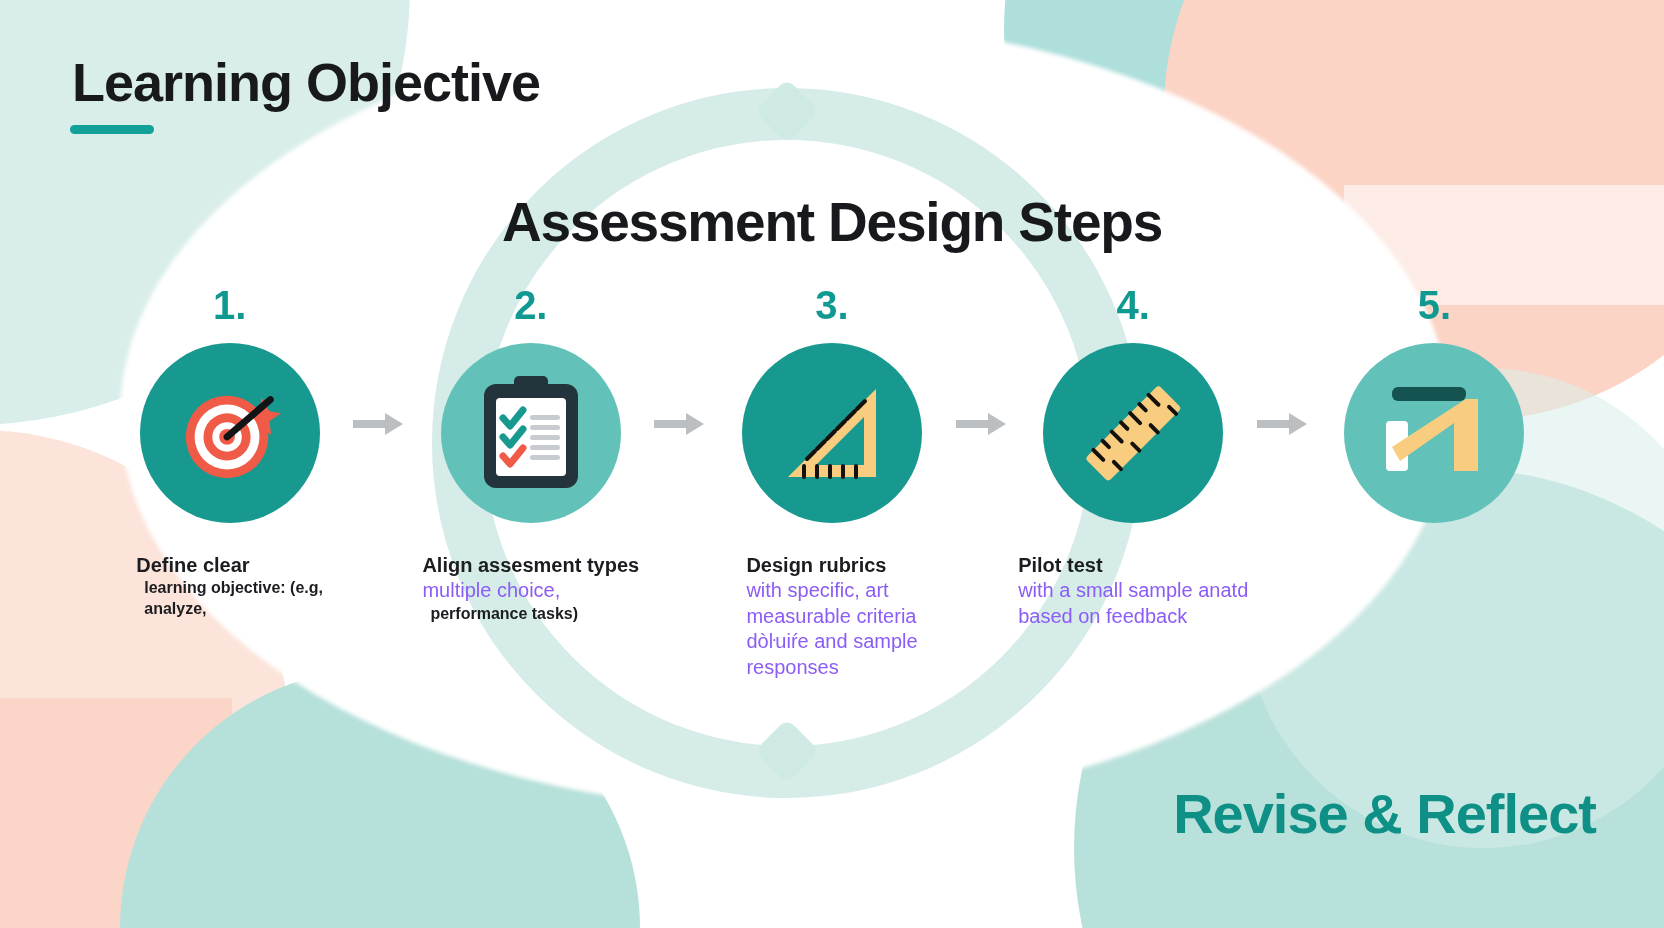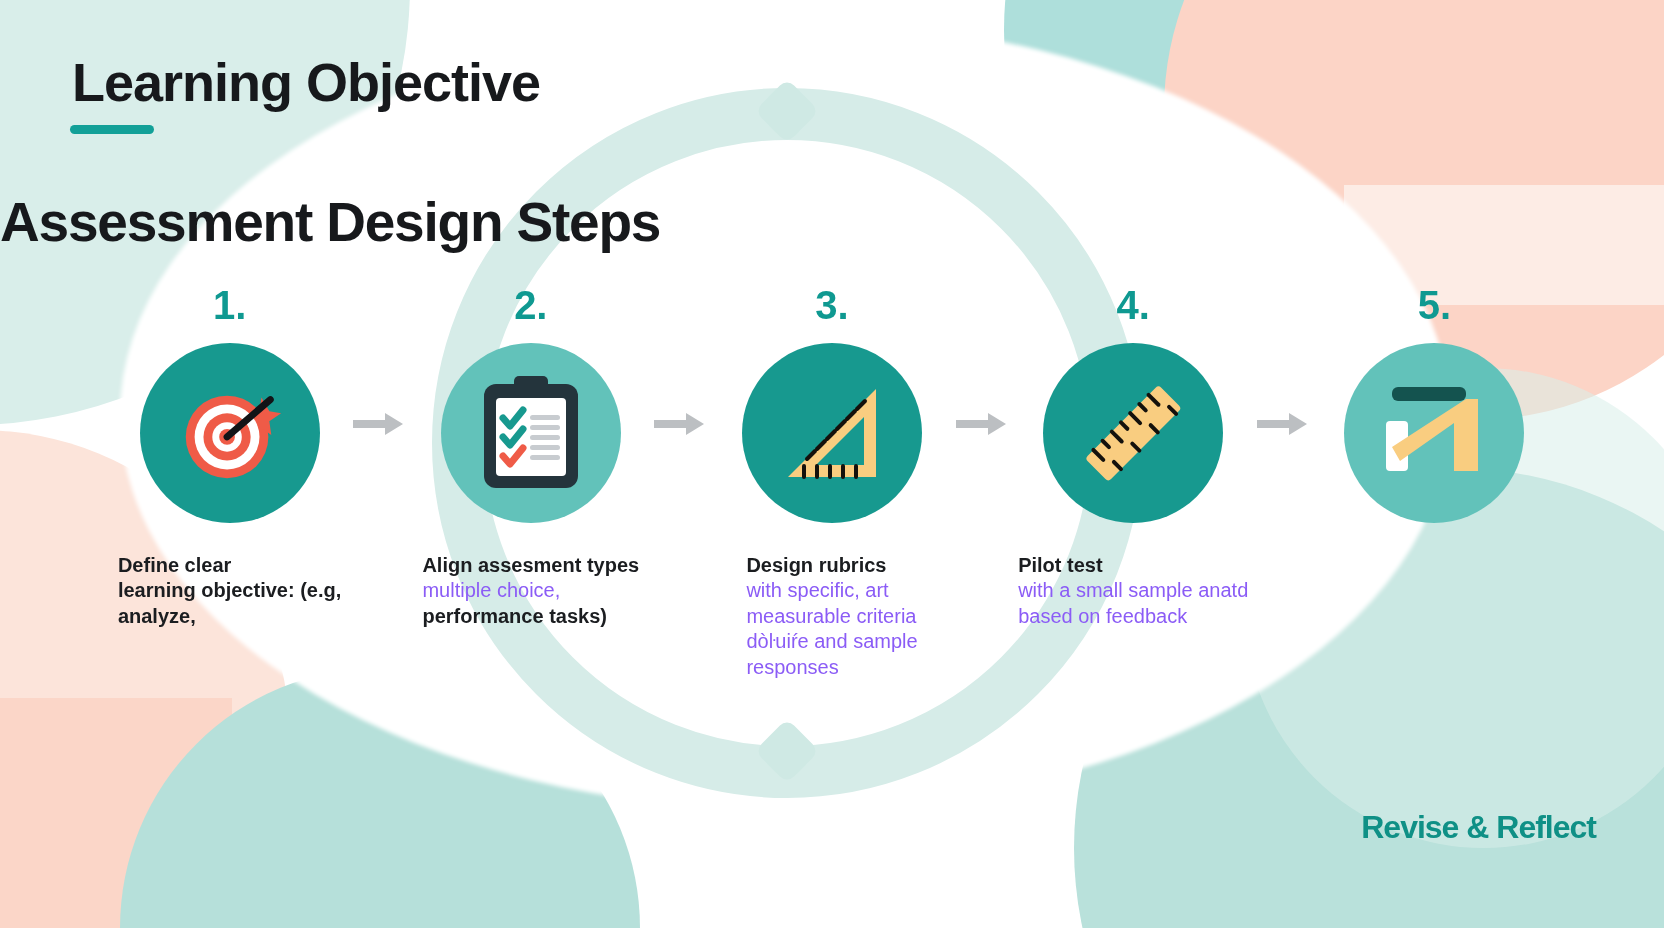--- a/index.html
+++ b/index.html
@@ -170,20 +170,21 @@
     border-radius: 5px;
     background: #12a098;
   }
 
   
   .main-heading {
     position: absolute;
     left: 0;
     right: 0;
     top: 190px;
+    text-align: center;
     font-size: 55px;
     font-weight: 700;
     color: #17191c;
     letter-spacing: -1.2px;
     z-index: 5;
   }
 
   
   .steps {
     position: absolute;
@@ -230,41 +231,42 @@
     color: #1b1d20;
     display: block;
   }
   .step-desc {
     font-size: 20px;
     font-weight: 400;
     color: #8b5cf6;
     display: block;
   }
   .step-desc-bold {
-    font-size: 20px;
+    font-size: 16px;
     font-weight: 700;
     color: #1b1d20;
     display: block;
+    margin-left: 8px;
   }
 
   .arrow {
     width: 66px;
     flex: 0 0 66px;
     margin-top: 125px;
     display: flex;
     align-items: center;
     justify-content: center;
   }
 
   
   .footer-tag {
     position: absolute;
     right: 68px;
     bottom: 82px;
-    font-size: 32px;
+    font-size: 56px;
     font-weight: 700;
     color: #0f9086;
     letter-spacing: -1px;
     z-index: 5;
   }
 </style>
 </head>
 <body>
 
 <div class="slide">

